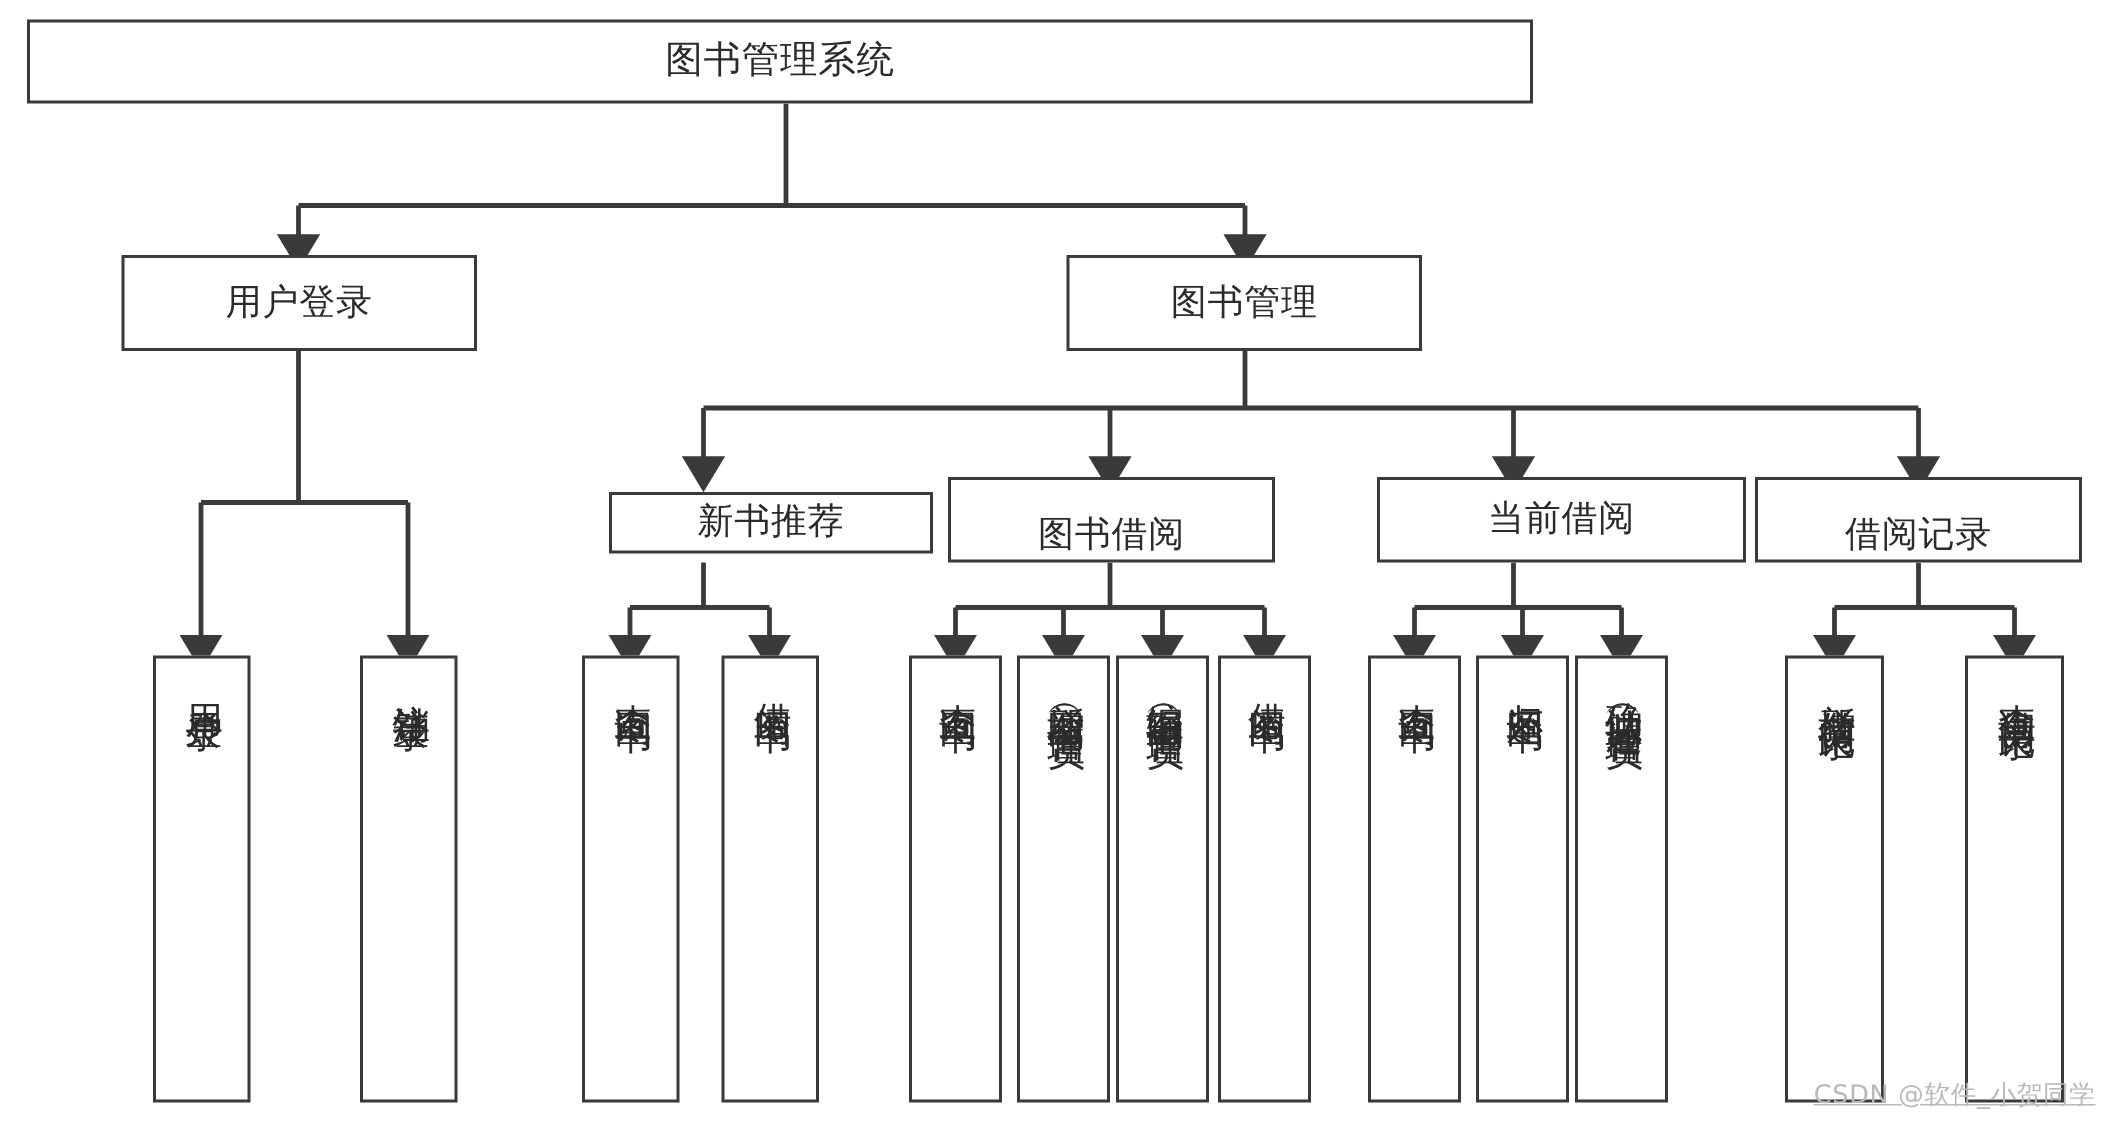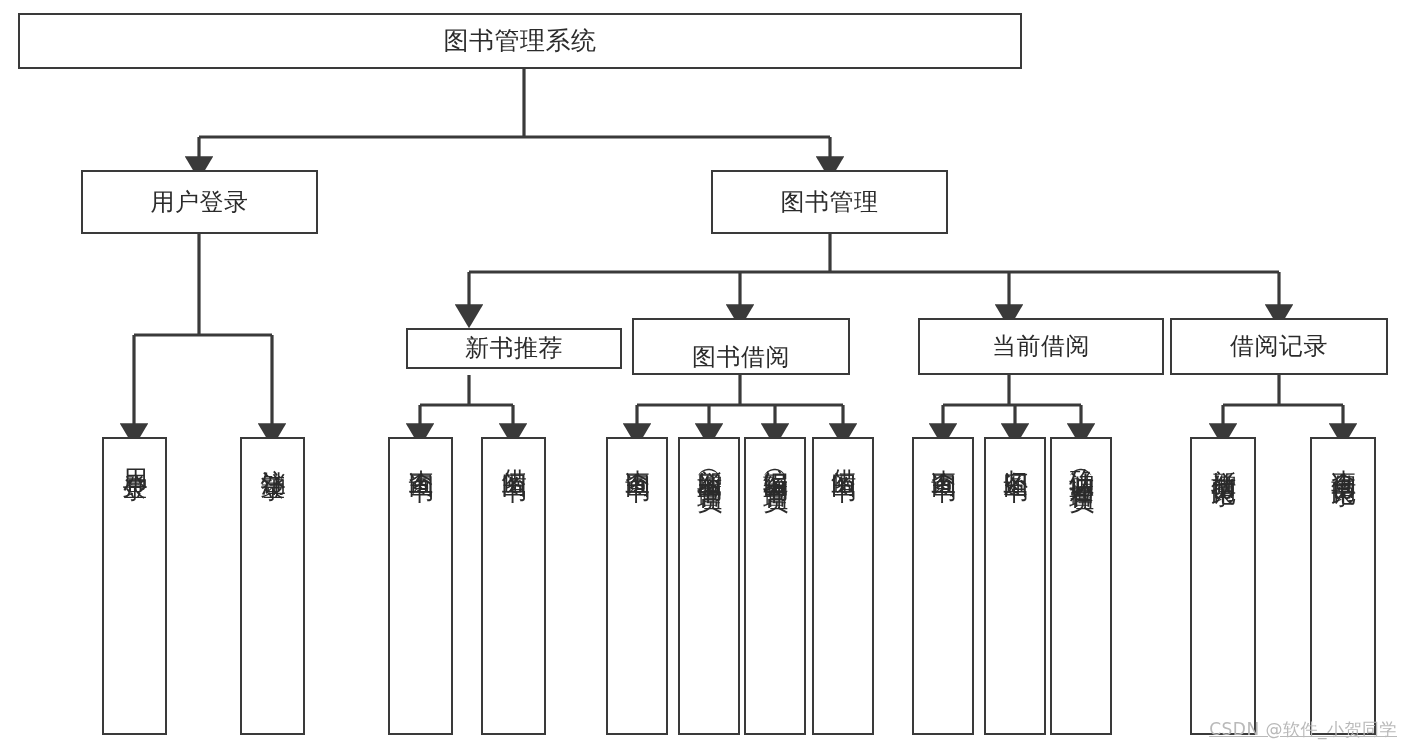--- a/index.html
+++ b/index.html
@@ -147,21 +147,21 @@
 
   <div class="node horiz" style="left:362px; top:328px; width:216px; height:41px;margin-left:44px;">
     <span class="node-label">新书推荐</span>
   </div>
   <div class="node horiz" style="left:632px; top:318px; width:218px; height:57px;align-items:flex-end;">
     <span class="node-label">图书借阅</span>
   </div>
   <div class="node horiz" style="left:918px; top:318px; width:246px; height:57px;">
     <span class="node-label">当前借阅</span>
   </div>
-  <div class="node horiz" style="left:1170px; top:318px; width:218px; height:57px;">
+  <div class="node horiz" style="left:1170px; top:318px; width:218px; height:57px;align-items:flex-end;">
     <span class="node-label">借阅记录</span>
   </div>
 
   <div class="node vert" style="left:102px; top:437px; width:65px; height:298px;">
     <span class="node-label">用户登录</span>
   </div>
   <div class="node vert" style="left:240px; top:437px; width:65px; height:298px;">
     <span class="node-label">注销登录</span>
   </div>
 

